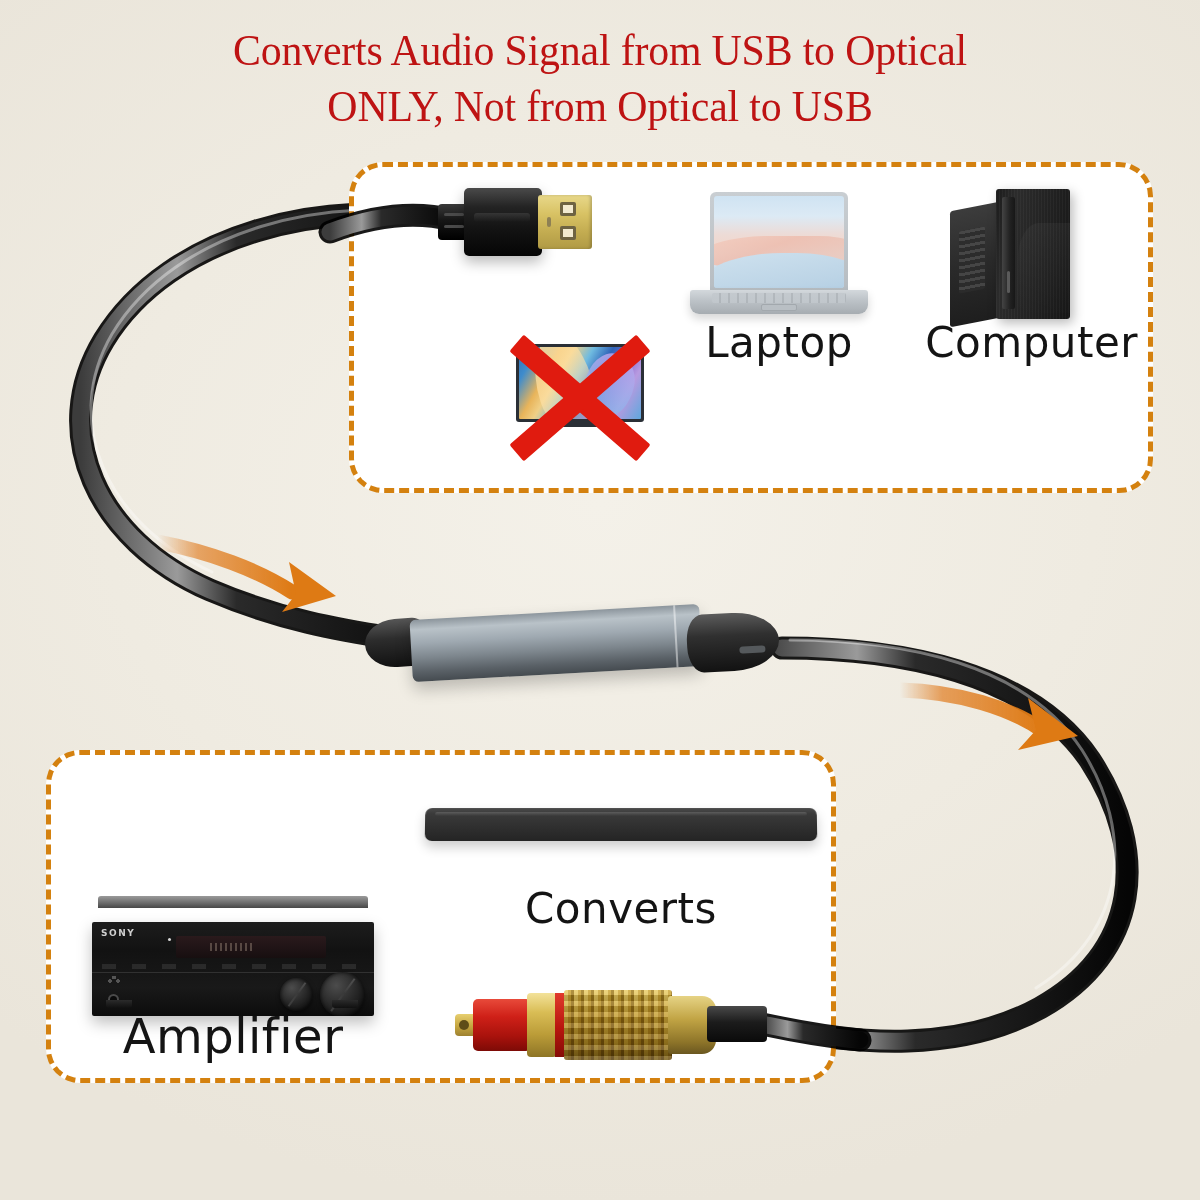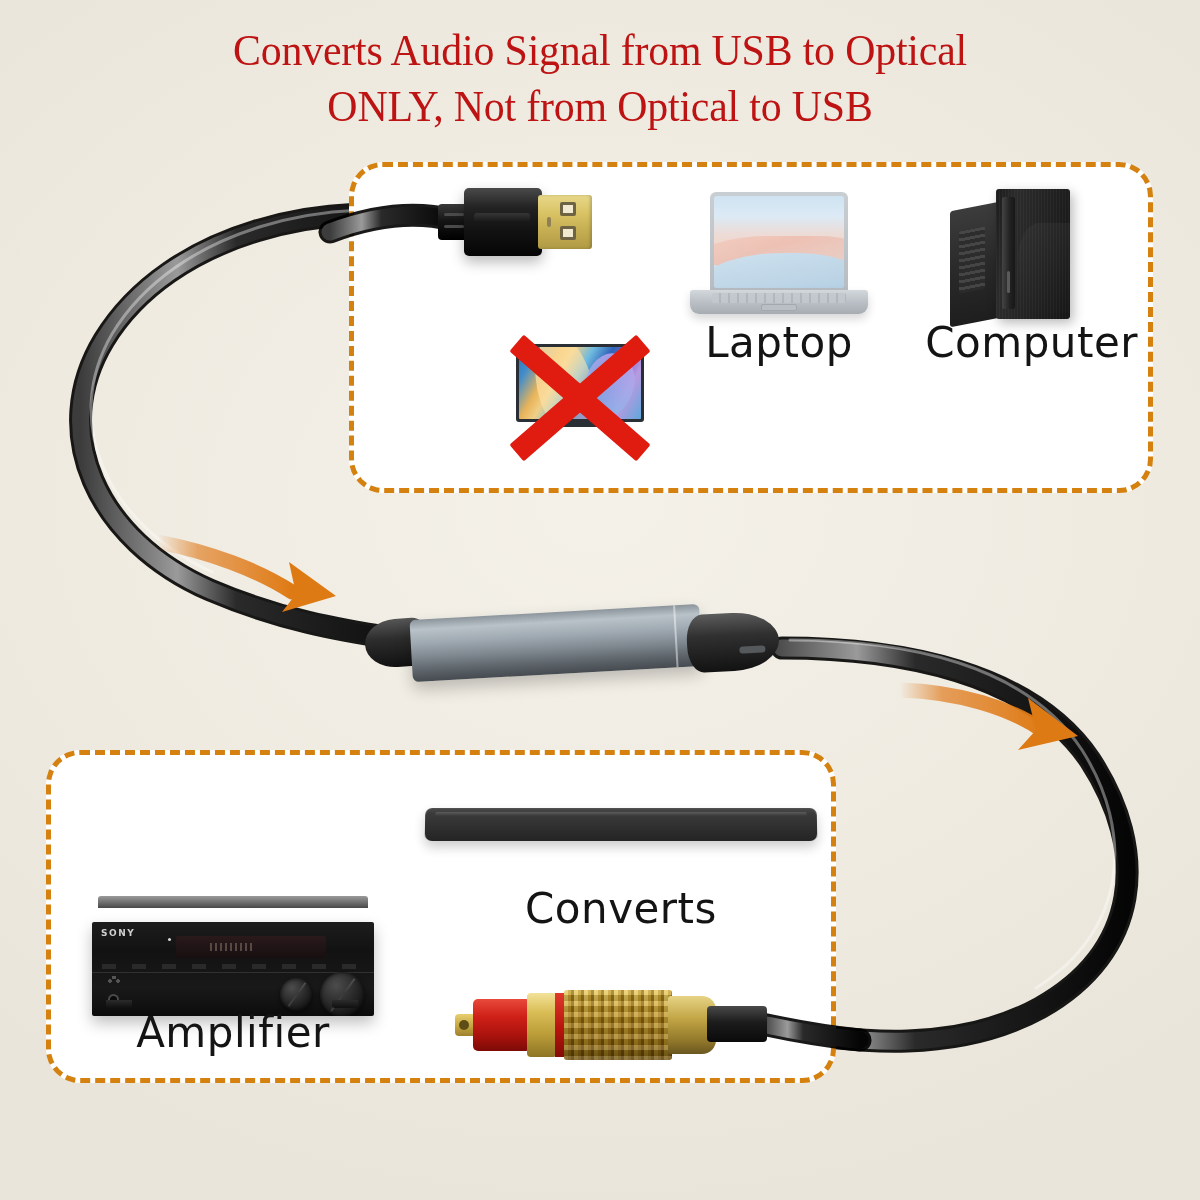--- a/index.html
+++ b/index.html
@@ -867,21 +867,21 @@
       <div class="amp-btnrow"></div>
       <div class="amp-divider"></div>
       <div class="amp-phones"></div>
       <div class="amp-jack"></div>
       <div class="amp-knob small"></div>
       <div class="amp-knob large"></div>
     </div>
     <div class="amp-foot l"></div>
     <div class="amp-foot r"></div>
   </div>
-  <div class="dev-label" style="left:92px; top:1008px; width:282px; text-align:center; font-size:42px;">Amplifier</div>
+  <div class="dev-label" style="left:92px; top:1008px; width:282px; text-align:center; font-size:48px;">Amplifier</div>
 
   <div id="soundbar">
     <div class="sb-body"></div>
   </div>
   <div class="dev-label" style="left:425px; top:884px; width:392px; text-align:center; font-size:42px;">Converts</div>
 
   <div id="rca">
     <div class="rca-pin"></div>
     <div class="rca-red"></div>
     <div class="rca-ring1"></div>

